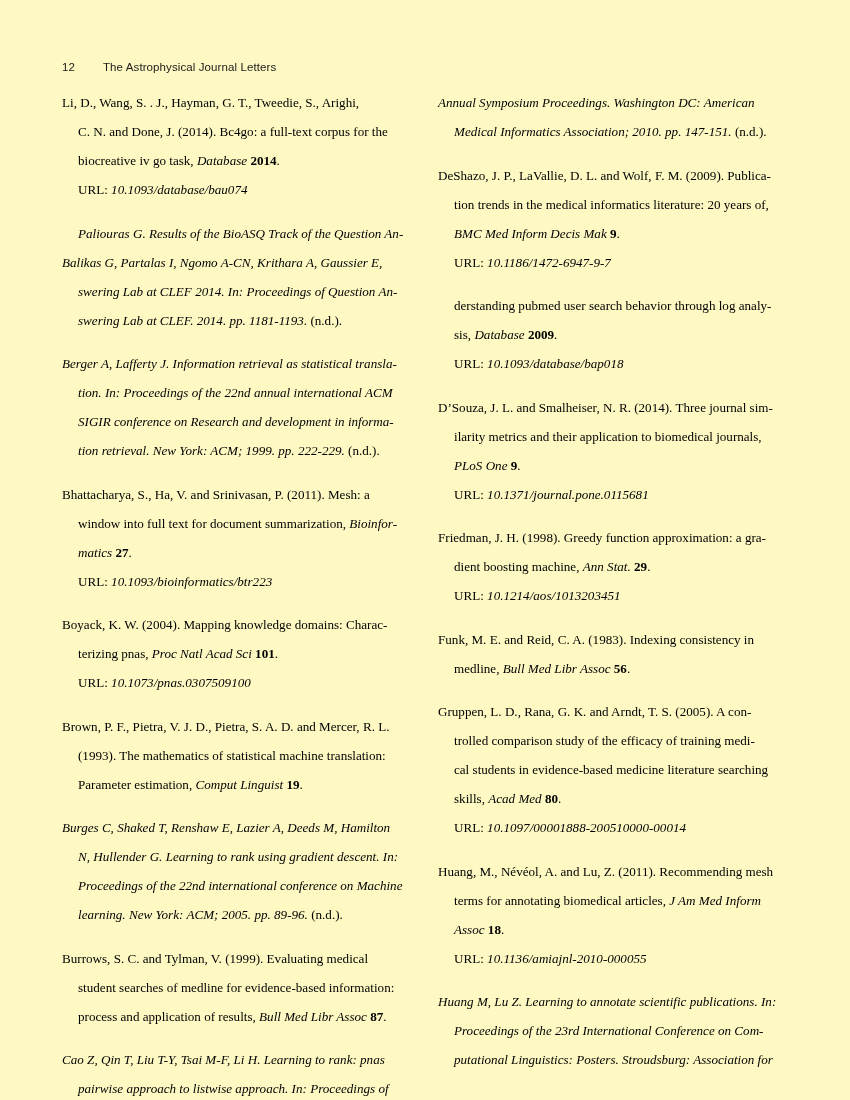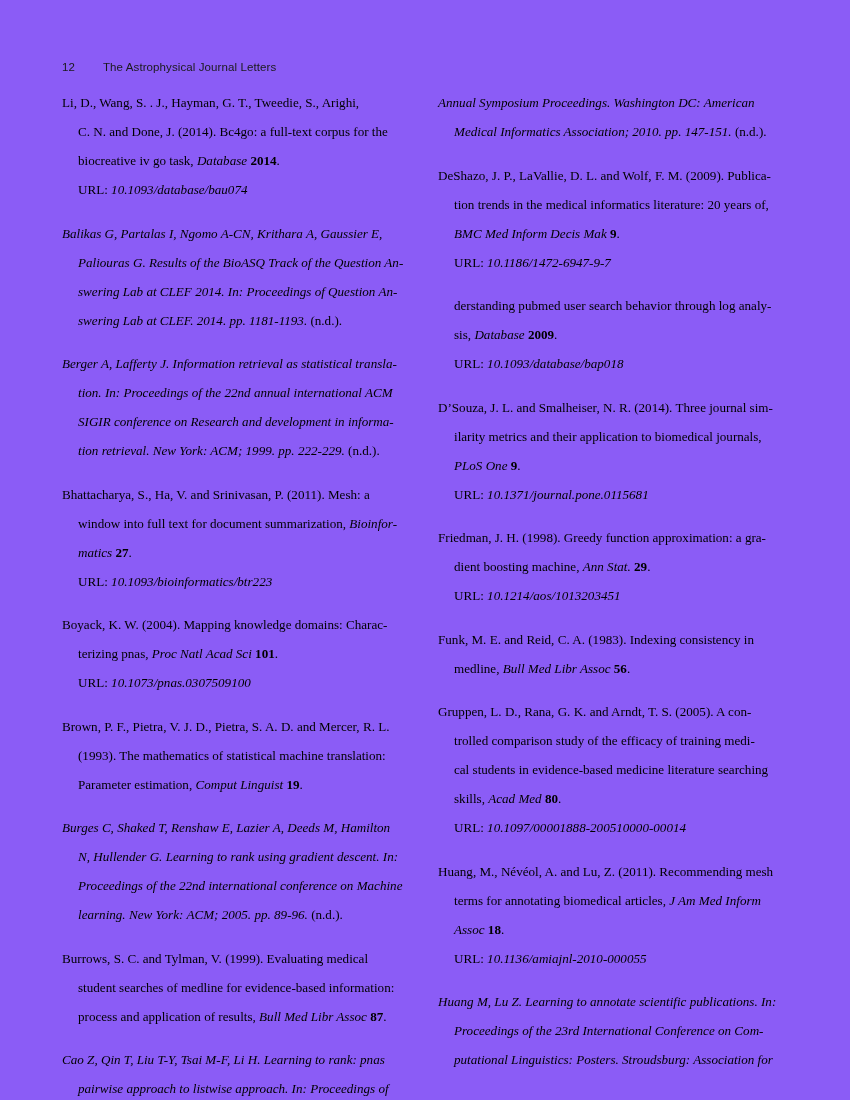--- a/index.html
+++ b/index.html
@@ -14,21 +14,21 @@
     font-family: "Liberation Serif", "DejaVu Serif", serif;
     color: #000000;
     -webkit-font-smoothing: antialiased;
   }
 
   .page {
     position: relative;
     width: 850px;
     height: 1100px;
     overflow: hidden;
-    background: #8b5cf6;
+    background: #fef9c3;
   }
 
   
   .running-head {
     position: absolute;
     left: 62px;
     top: 61px;
     display: flex;
     align-items: baseline;
     font-family: "Liberation Sans", "DejaVu Sans", sans-serif;
@@ -93,22 +93,22 @@
 
   <div class="columns">
     <div class="column" id="col-left">
         <p class="ref">
           <span class="ln">Li, D., Wang, S. . J., Hayman, G. T., Tweedie, S., Arighi,</span>
           <span class="ln ind">C. N. and Done, J. (2014).  Bc4go: a full-text corpus for the</span>
           <span class="ln ind">biocreative iv go task, <span class="it">Database</span> <span class="bd">2014</span>.</span>
           <span class="ln ind"><span class="url-label">URL:</span> <span class="it">10.1093/database/bau074</span></span>
         </p>
         <p class="ref allital">
+          <span class="ln ind">Paliouras G. Results of the BioASQ Track of the Question An-</span>
           <span class="ln">Balikas G, Partalas I, Ngomo A-CN, Krithara A, Gaussier E,</span>
-          <span class="ln ind">Paliouras G. Results of the BioASQ Track of the Question An-</span>
           <span class="ln ind">swering Lab at CLEF 2014. In:  Proceedings of Question An-</span>
           <span class="ln ind">swering Lab at CLEF. 2014. pp. 1181-1193. <span class="rom">(n.d.).</span></span>
         </p>
         <p class="ref allital">
           <span class="ln">Berger A, Lafferty J. Information retrieval as statistical transla-</span>
           <span class="ln ind">tion. In:  Proceedings of the 22nd annual international ACM</span>
           <span class="ln ind">SIGIR conference on Research and development in informa-</span>
           <span class="ln ind">tion retrieval. New York: ACM; 1999. pp. 222-229. <span class="rom">(n.d.).</span></span>
         </p>
         <p class="ref">

